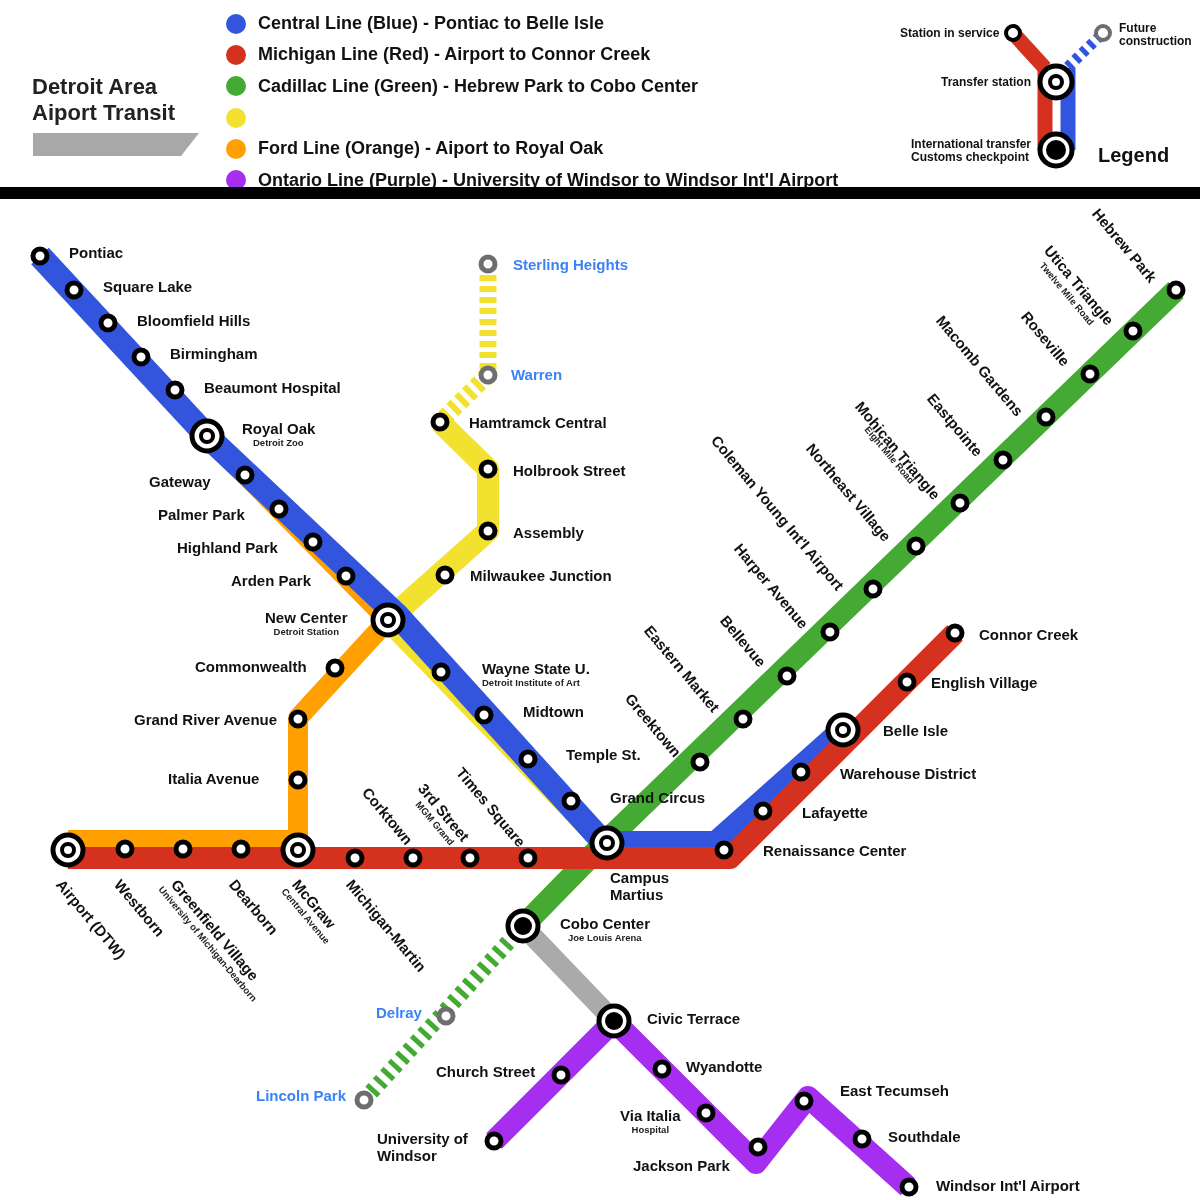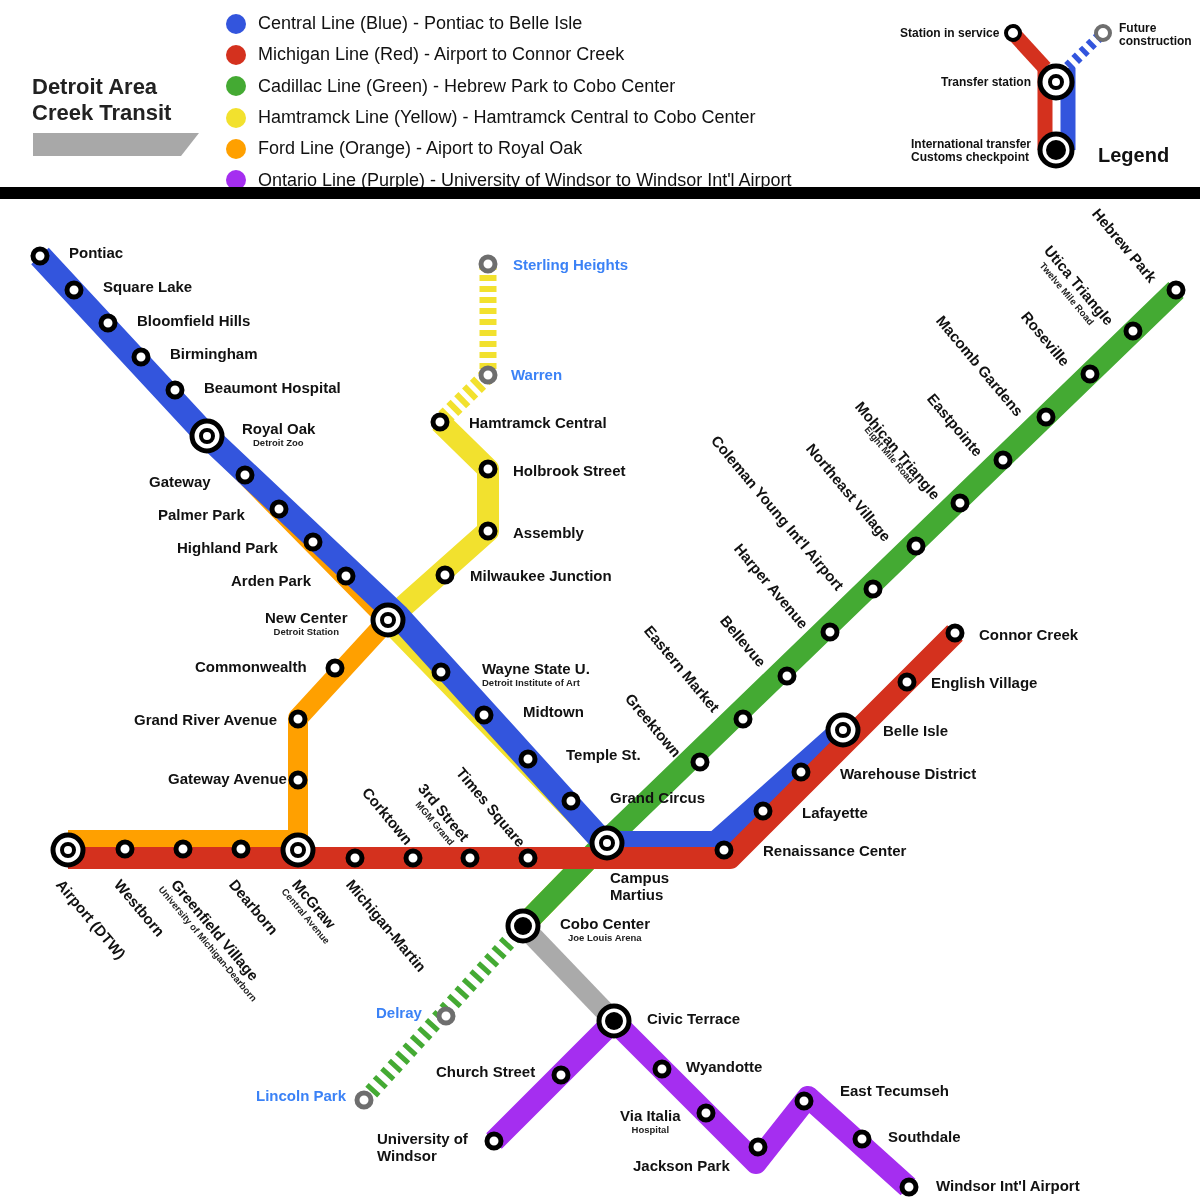--- a/index.html
+++ b/index.html
@@ -4,58 +4,57 @@
 <style>
   html, body { margin: 0; padding: 0; background: #ffffff; }
   body { width: 1200px; height: 1200px; position: relative; overflow: hidden; font-family: "Liberation Sans", "DejaVu Sans", sans-serif; }
   .header { position: absolute; left: 0; top: 0; width: 1200px; height: 186px; background: #fff; }
   .brand-title { position: absolute; left: 30px; top: 22px; font-size: 46px; font-weight: bold; color: #111; letter-spacing: 0px; line-height: 1; }
   .brand-sub { position: absolute; left: 32px; top: 74px; font-size: 22px; font-weight: bold; color: #222; line-height: 26px; }
   .brand-bar { position: absolute; left: 33px; top: 133px; width: 166px; height: 23px; }
   .line-key { position: absolute; left: 226px; top: 8px; }
   .line-key-item { display: flex; align-items: center; height: 31.3px; }
   .line-dot { width: 20px; height: 20px; border-radius: 50%; margin-right: 12px; }
-  .line-key-label { font-size: 18px; font-weight: normal; color: #111; white-space: nowrap; }
+  .line-key-label { font-size: 18px; font-weight: bold; color: #111; white-space: nowrap; }
   .divider { position: absolute; left: 0; top: 187px; width: 1200px; height: 12px; background: #000; }
   .legend-label { position: absolute; font-size: 12px; font-weight: bold; color: #111; line-height: 13px; }
   .legend-title { position: absolute; left: 1098px; top: 144px; font-size: 20px; font-weight: bold; color: #111; }
   svg.map { position: absolute; left: 0; top: 0; }
   .lbl { position: absolute; font-size: 15px; font-weight: bold; color: #111; white-space: nowrap; line-height: 17px; }
   .lbl.future { color: #3b82f6; }
   .sub { display: block; font-size: 9.5px; font-weight: bold; color: #222; line-height: 11px; }
   .rot { transform-origin: 0 0; }
 </style>
 </head>
 <body>
 
 <div class="header">
   <div class="brand-sub">
     <div>Detroit Area</div>
-    <div>Creek Transit</div>
+    <div>Aiport Transit</div>
   </div>
   <svg class="brand-bar" width="166" height="23" viewBox="0 0 166 23">
     <polygon points="0,0 166,0 148,23 0,23" fill="#a8a8a8"></polygon>
   </svg>
 
   <div class="line-key">
     <div class="line-key-item">
       <span class="line-dot" style="background:#3355dd"></span>
       <span class="line-key-label">Central Line (Blue) - Pontiac to Belle Isle</span>
     </div>
     <div class="line-key-item">
       <span class="line-dot" style="background:#d4311e"></span>
       <span class="line-key-label">Michigan Line (Red) - Airport to Connor Creek</span>
     </div>
     <div class="line-key-item">
       <span class="line-dot" style="background:#44aa33"></span>
       <span class="line-key-label">Cadillac Line (Green) - Hebrew Park to Cobo Center</span>
     </div>
     <div class="line-key-item">
       <span class="line-dot" style="background:#f2e12e"></span>
-      <span class="line-key-label">Hamtramck Line (Yellow) - Hamtramck Central to Cobo Center</span>
     </div>
     <div class="line-key-item">
       <span class="line-dot" style="background:#ffa000"></span>
       <span class="line-key-label">Ford Line (Orange) - Aiport to Royal Oak</span>
     </div>
     <div class="line-key-item">
       <span class="line-dot" style="background:#a52ef0"></span>
       <span class="line-key-label">Ontario Line (Purple) - University of Windsor to Windsor Int'l Airport</span>
     </div>
   </div>
@@ -209,21 +208,21 @@
 <div class="lbl" style="left:170px;top:345px">Birmingham</div>
 <div class="lbl" style="left:204px;top:379px">Beaumont Hospital</div>
 <div class="lbl" style="left:242px;top:420px"><span>Royal Oak</span><span class="sub" style="margin-left:11px">Detroit Zoo</span></div>
 <div class="lbl" style="left:149px;top:473px">Gateway</div>
 <div class="lbl" style="left:158px;top:506px">Palmer Park</div>
 <div class="lbl" style="left:177px;top:539px">Highland Park</div>
 <div class="lbl" style="left:231px;top:572px">Arden Park</div>
 <div class="lbl" style="left:265px;top:609px;text-align:center"><span>New Center</span><span class="sub">Detroit Station</span></div>
 <div class="lbl" style="left:195px;top:658px">Commonwealth</div>
 <div class="lbl" style="left:134px;top:711px">Grand River Avenue</div>
-<div class="lbl" style="left:168px;top:770px">Gateway Avenue</div>
+<div class="lbl" style="left:168px;top:770px">Italia Avenue</div>
 <div class="lbl" style="left:482px;top:660px"><span>Wayne State U.</span><span class="sub">Detroit Institute of Art</span></div>
 <div class="lbl" style="left:523px;top:703px">Midtown</div>
 <div class="lbl" style="left:566px;top:746px">Temple St.</div>
 <div class="lbl" style="left:610px;top:789px">Grand Circus</div>
 <div class="lbl" style="left:610px;top:869px">
     <div>Campus</div>
     <div>Martius</div>
   </div>
 <div class="lbl" style="left:560px;top:915px"><span>Cobo Center</span><span class="sub" style="margin-left:8px">Joe Louis Arena</span></div>
 <div class="lbl future" style="left:513px;top:256px">Sterling Heights</div>

